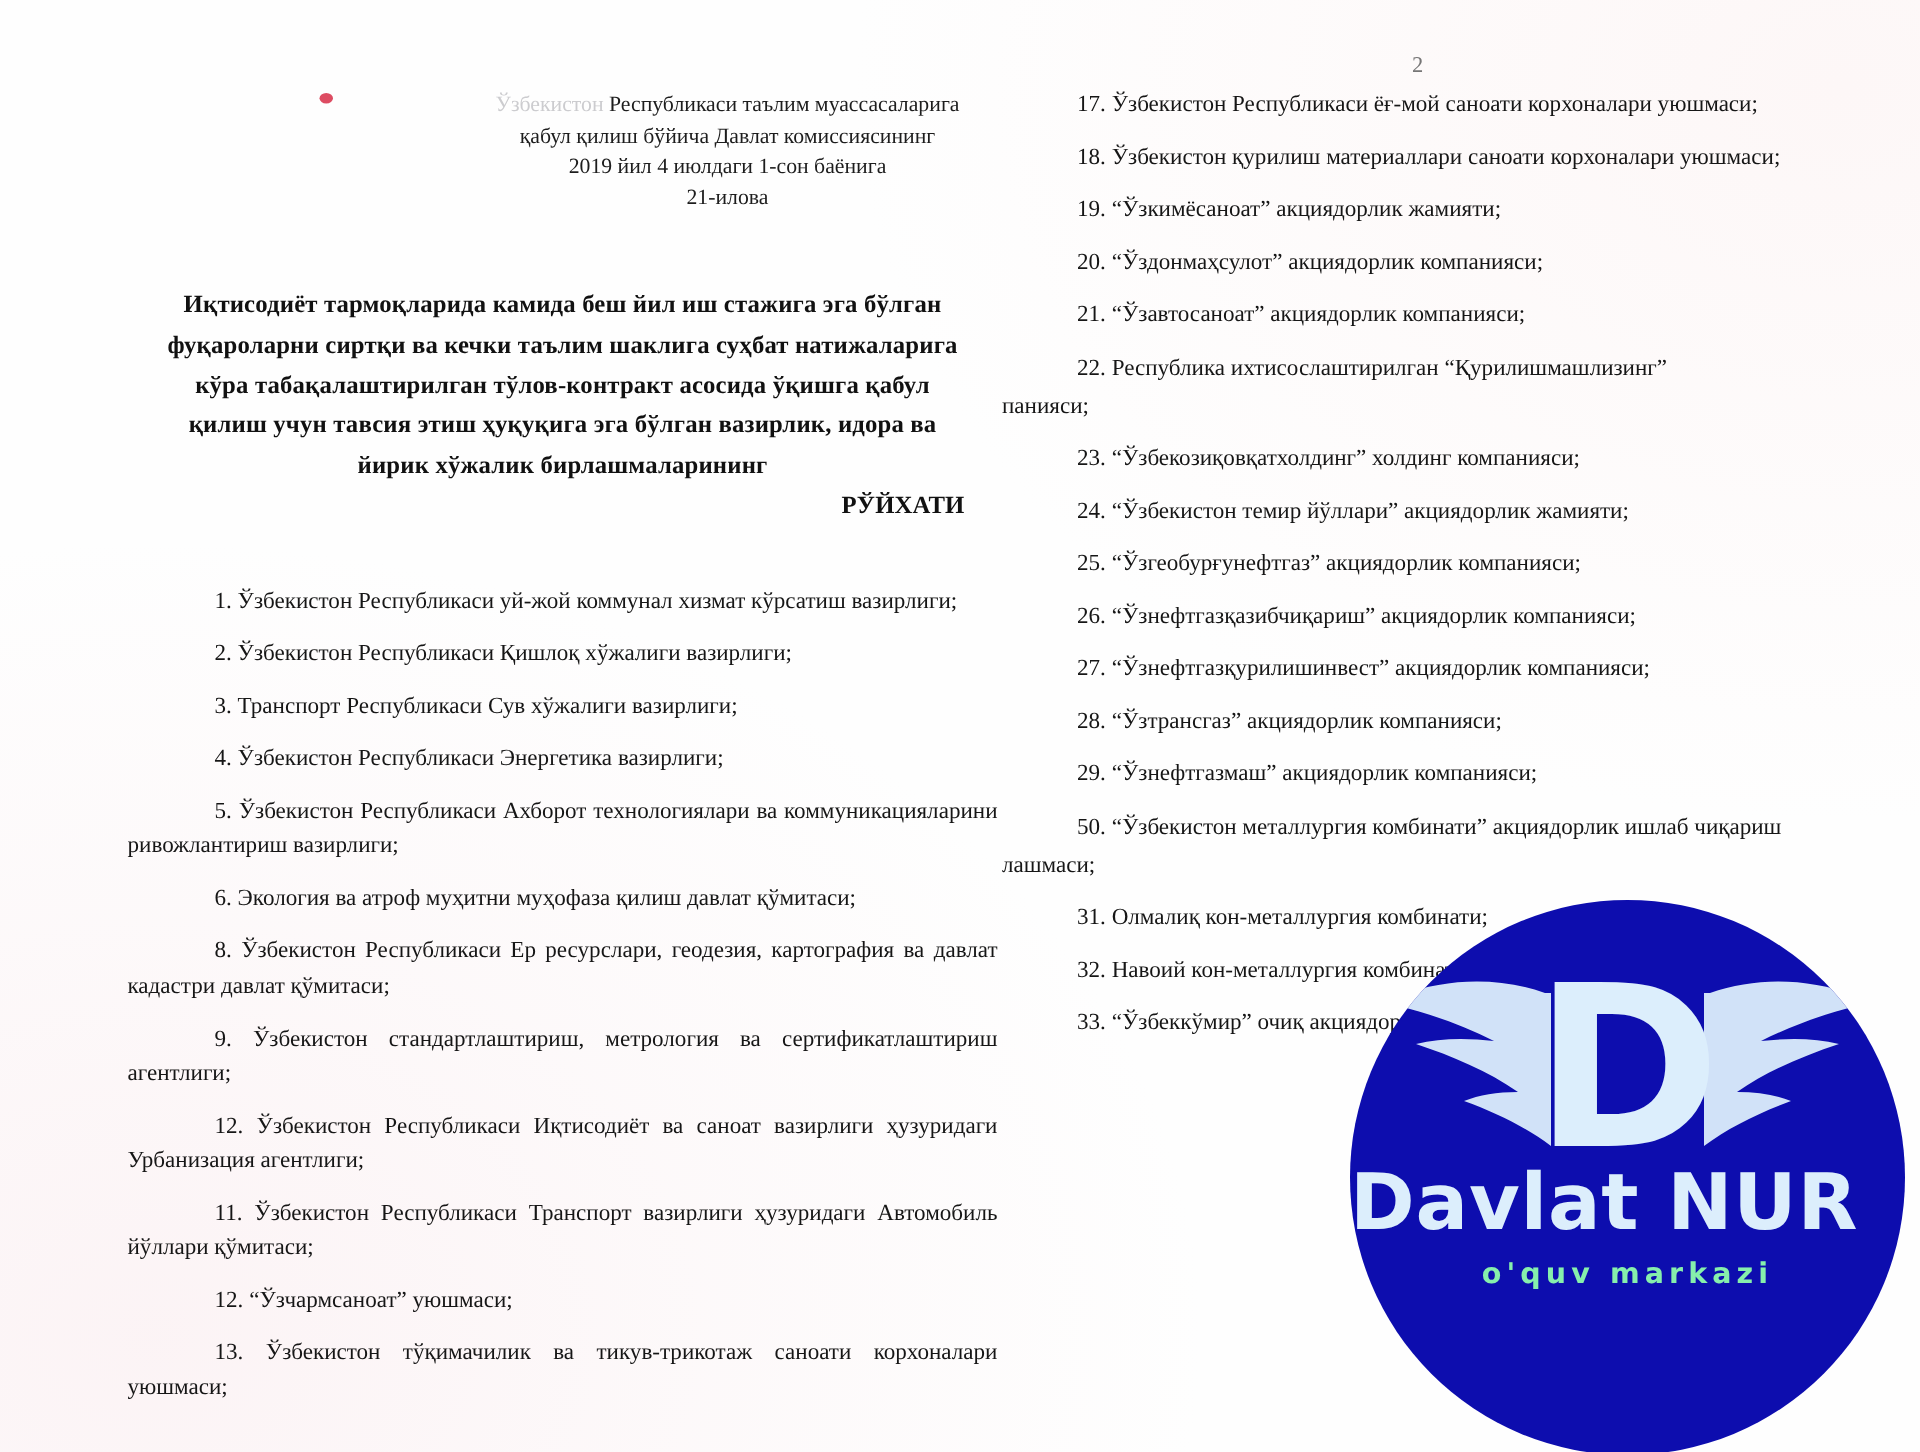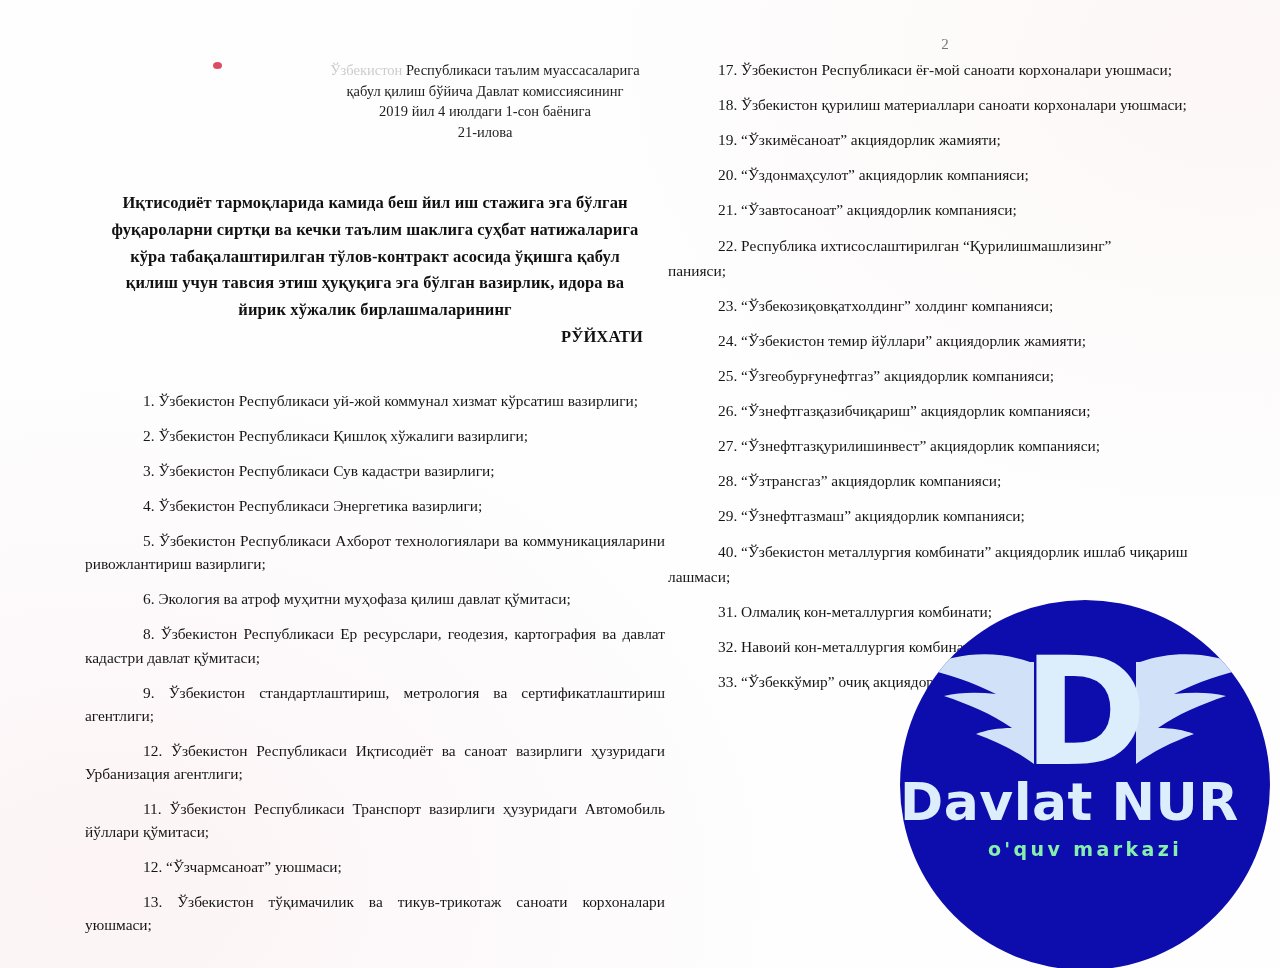--- a/index.html
+++ b/index.html
@@ -190,21 +190,21 @@
       <span>фуқароларни сиртқи ва кечки таълим шаклига суҳбат натижаларига</span>
       <span>кўра табақалаштирилган тўлов-контракт асосида ўқишга</span>
       <span>қабул қилиш учун тавсия этиш ҳуқуқига эга бўлган</span>
       <span>вазирлик, идора ва йирик хўжалик бирлашмаларининг</span>
       <span class="title-last">РЎЙХАТИ</span>
     </div>
 
     <div class="list">
       <div class="item"><span>1.</span> <span>Ўзбекистон Республикаси уй-жой коммунал хизмат кўрсатиш вазирлиги;</span></div>
       <div class="item"><span>2.</span> <span>Ўзбекистон Республикаси Қишлоқ хўжалиги вазирлиги;</span></div>
-      <div class="item"><span>3.</span> <span>Ўзбекистон Республикаси Сув кадастри вазирлиги;</span></div>
+      <div class="item"><span>3.</span> <span>Транспорт Республикаси Сув хўжалиги вазирлиги;</span></div>
       <div class="item"><span>4.</span> <span>Ўзбекистон Республикаси Энергетика вазирлиги;</span></div>
       <div class="item"><span>5.</span> <span>Ўзбекистон Республикаси Ахборот технологиялари ва коммуникацияларини ривожлантириш вазирлиги;</span></div>
       <div class="item"><span>6.</span> <span>Экология ва атроф муҳитни муҳофаза қилиш давлат қўмитаси;</span></div>
       <div class="item"><span>8.</span> <span>Ўзбекистон Республикаси Ер ресурслари, геодезия, картография ва давлат кадастри давлат қўмитаси;</span></div>
       <div class="item"><span>9.</span> <span>Ўзбекистон стандартлаштириш, метрология ва сертификатлаштириш агентлиги;</span></div>
       <div class="item"><span>12.</span> <span>Ўзбекистон Республикаси Иқтисодиёт ва саноат вазирлиги ҳузуридаги Урбанизация агентлиги;</span></div>
       <div class="item"><span>11.</span> <span>Ўзбекистон Республикаси Транспорт вазирлиги ҳузуридаги Автомобиль йўллари қўмитаси;</span></div>
       <div class="item"><span>12.</span> <span>“Ўзчармсаноат” уюшмаси;</span></div>
       <div class="item"><span>13.</span> <span>Ўзбекистон тўқимачилик ва тикув-трикотаж саноати корхоналари уюшмаси;</span></div>
 
@@ -220,21 +220,21 @@
       <div class="item"><span>21.</span> <span>“Ўзавтосаноат” акциядорлик компанияси;</span></div>
       <div class="item" style="margin-bottom:2px"><span>22.</span> <span>Республика ихтисослаштирилган “Қурилишмашлизинг”</span></div>
       <div class="item clipped" style="text-indent:0"><span>панияси;</span></div>
       <div class="item"><span>23.</span> <span>“Ўзбекозиқовқатхолдинг”  холдинг компанияси;</span></div>
       <div class="item"><span>24.</span> <span>“Ўзбекистон темир йўллари” акциядорлик жамияти;</span></div>
       <div class="item"><span>25.</span> <span>“Ўзгеобурғунефтгаз” акциядорлик компанияси;</span></div>
       <div class="item"><span>26.</span> <span>“Ўзнефтгазқазибчиқариш” акциядорлик компанияси;</span></div>
       <div class="item"><span>27.</span> <span>“Ўзнефтгазқурилишинвест” акциядорлик компанияси;</span></div>
       <div class="item"><span>28.</span> <span>“Ўзтрансгаз” акциядорлик компанияси;</span></div>
       <div class="item"><span>29.</span> <span>“Ўзнефтгазмаш” акциядорлик компанияси;</span></div>
-      <div class="item" style="margin-bottom:2px"><span>40.</span> <span>“Ўзбекистон металлургия комбинати” акциядорлик ишлаб чиқариш</span></div>
+      <div class="item" style="margin-bottom:2px"><span>50.</span> <span>“Ўзбекистон металлургия комбинати” акциядорлик ишлаб чиқариш</span></div>
       <div class="item clipped" style="text-indent:0"><span>лашмаси;</span></div>
       <div class="item"><span>31.</span> <span>Олмалиқ кон-металлургия комбинати;</span></div>
       <div class="item"><span>32.</span> <span>Навоий кон-металлургия комбинати давлат корхонаси;</span></div>
       <div class="item last-of-col"><span>33.</span> <span>“Ўзбеккўмир” очиқ акциядорлик жамияти.</span></div>
     </div>
   </div>
 
   <div class="logo">
     <div class="logo-inner">
 

